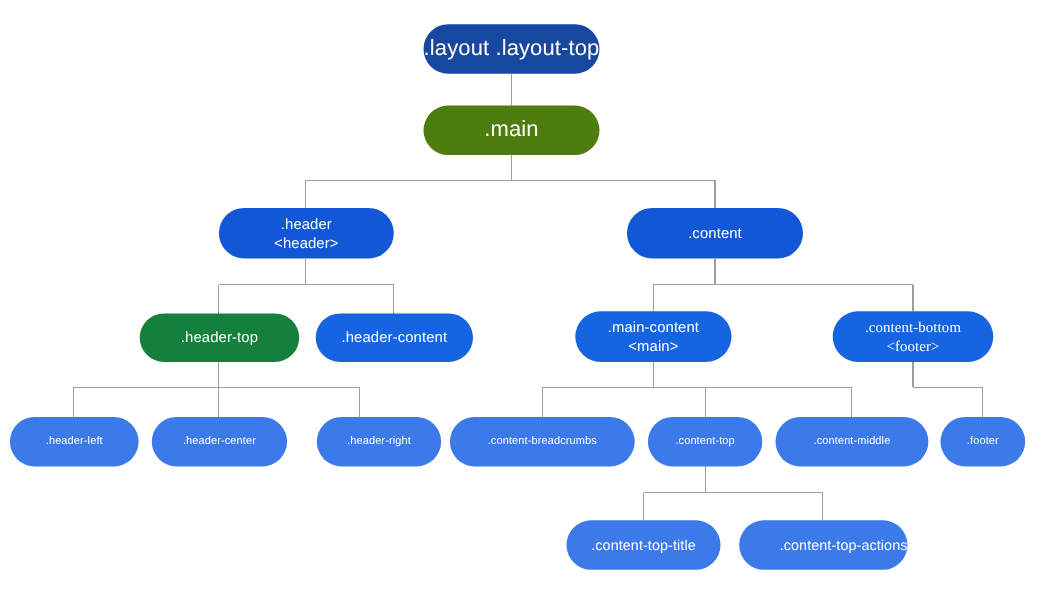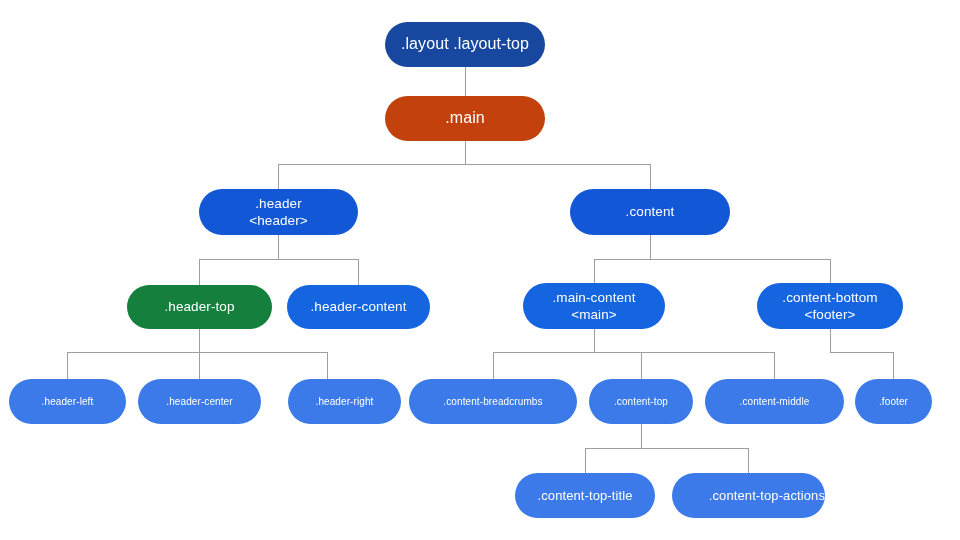--- a/index.html
+++ b/index.html
@@ -37,21 +37,21 @@
     line-height: 1.18;
     letter-spacing: 0.1px;
     white-space: nowrap;
     user-select: none;
   }
   .node .line1,
   .node .line2 {
     display: block;
   }
   .node.two-line .line1 { margin-bottom: 1px; }
-  .node-l1 { font-size: 16px; }
+  .node-l1 { font-size: 20px; }
   .node-l2 { font-size: 13.5px; }
   .node-l3 { font-size: 13.5px; }
   .node-l4 { font-size: 10px; }
   .node-l5 { font-size: 13px; }
 </style>
 </head>
 <body>
 
 <div id="diagram-root">
   <svg id="connector-layer" viewBox="0 0 960 540" width="960" height="540" aria-hidden="true">
@@ -83,41 +83,41 @@
       <line x1="893" x2="893" y1="352" y2="379" stroke="#9e9e9e" stroke-width="1" shape-rendering="crispEdges"></line>
       <line x1="641" x2="641" y1="424" y2="448" stroke="#9e9e9e" stroke-width="1" shape-rendering="crispEdges"></line>
       <line x1="585" x2="748" y1="448" y2="448" stroke="#9e9e9e" stroke-width="1" shape-rendering="crispEdges"></line>
       <line x1="585" x2="585" y1="448" y2="473" stroke="#9e9e9e" stroke-width="1" shape-rendering="crispEdges"></line>
       <line x1="748" x2="748" y1="448" y2="473" stroke="#9e9e9e" stroke-width="1" shape-rendering="crispEdges"></line>
     </svg>
   <div id="node-layer">
       <div class="node node-l1" style="left: 385px; top: 22px; width: 160px; height: 45px; background: rgb(23, 71, 158);">
         <span class="line1">.layout .layout-top</span>
       </div>
-      <div class="node node-l1" style="left: 385px; top: 96px; width: 160px; height: 45px; background: #c2410c;">
+      <div class="node node-l1" style="left: 385px; top: 96px; width: 160px; height: 45px; background: #4d7c0f;">
         <span class="line1">.main</span>
       </div>
       <div class="node node-l2 two-line" style="left: 199px; top: 189px; width: 159px; height: 46px; background: rgb(18, 87, 214);">
         <span class="line1">.header</span>
         <span class="line2">&lt;header&gt;</span>
       </div>
       <div class="node node-l2" style="left: 570px; top: 189px; width: 160px; height: 46px; background: rgb(18, 87, 214);">
         <span class="line1">.content</span>
       </div>
       <div class="node node-l3" style="left: 127px; top: 285px; width: 145px; height: 44px; background: #15803d;">
         <span class="line1">.header-top</span>
       </div>
       <div class="node node-l3" style="left: 287px; top: 285px; width: 143px; height: 44px; background: rgb(21, 101, 224);">
         <span class="line1">.header-content</span>
       </div>
       <div class="node node-l3 two-line" style="left: 523px; top: 283px; width: 142px; height: 46px; background: rgb(21, 101, 224);">
         <span class="line1">.main-content</span>
         <span class="line2">&lt;main&gt;</span>
       </div>
-      <div class="node node-l3 two-line" style="left: 757px; top: 283px; width: 146px; height: 46px; background: rgb(21, 101, 224);">
+      <div class="node node-l3 two-line" style="left: 757px; top: 283px; width: 146px; height: 46px; background: rgb(21, 101, 224); font-family: Liberation Serif, serif;">
         <span class="line1">.content-bottom</span>
         <span class="line2">&lt;footer&gt;</span>
       </div>
       <div class="node node-l4" style="left: 9px; top: 379px; width: 117px; height: 45px; background: rgb(59, 122, 232);">
         <span class="line1">.header-left</span>
       </div>
       <div class="node node-l4" style="left: 138px; top: 379px; width: 123px; height: 45px; background: rgb(59, 122, 232);">
         <span class="line1">.header-center</span>
       </div>
       <div class="node node-l4" style="left: 288px; top: 379px; width: 113px; height: 45px; background: rgb(59, 122, 232);">

